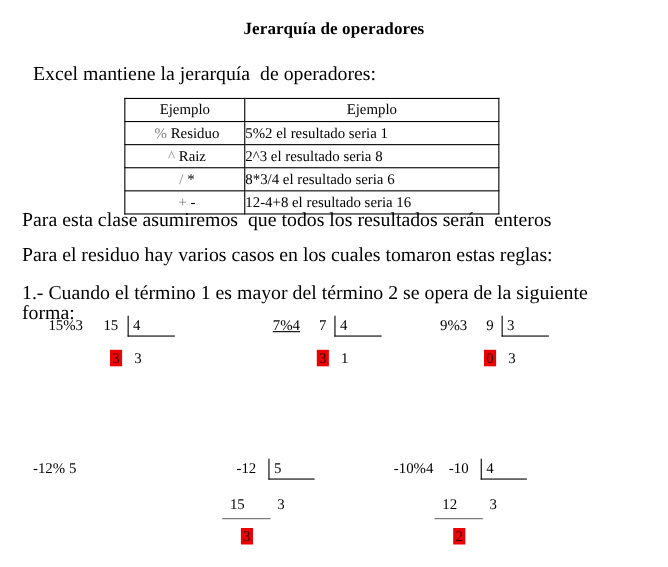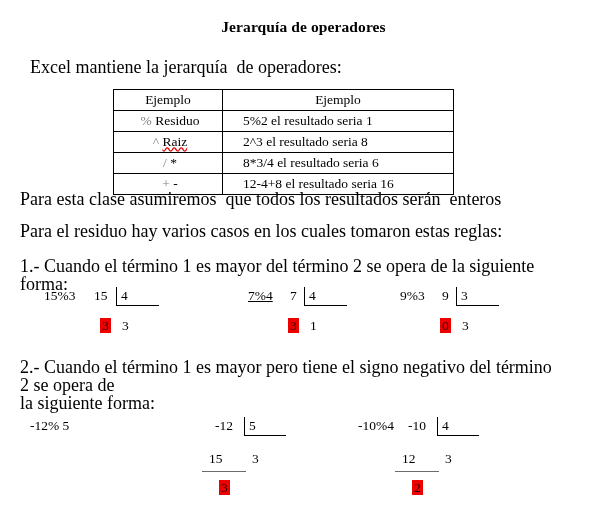--- a/index.html
+++ b/index.html
@@ -61,24 +61,23 @@
     border: 1px solid #000000;
     padding: 0px 4px 1px 4px;
     height: 19px;
     font-weight: normal;
     vertical-align: middle;
   }
   .op-table col.c-op { width: 109px; }
   .op-table col.c-ex { width: 231px; }
   .op-table .hdr { text-align: center; }
   .op-table .cell-op { text-align: center; padding-left: 8px; }
-  .op-table .cell-ex { text-align: left; padding-left: 20px; }
+  .op-table .cell-ex { text-align: left; padding-left: 0; }
   .sym-gray { color: #808080; }
   .misspell {
-    text-decoration: underline;
     text-decoration-style: wavy;
     text-decoration-color: #e00000;
     -webkit-text-decoration-line: underline;
     -webkit-text-decoration-style: wavy;
     -webkit-text-decoration-color: #e00000;
   }
 
   
   .divblock {
     position: absolute;
@@ -197,22 +196,20 @@
 
   <div class="divblock r1" style="left:400px;">
     <span class="dv-label" style="left:0px;   top:0px;text-align:center;">9%3</span>
     <span class="dv-dividend" style="left:42px;  top:0px;">9</span>
     <span class="dv-bracket" style="left:56px;  top:-1px; width:43px; height:19px;"></span>
     <span class="dv-divisor" style="left:61px;  top:0px;">3</span>
     <span class="dv-remainder" style="left:40px;  top:30px;">0</span>
     <span class="dv-quotient" style="left:62px;  top:30px;">3</span>
   </div>
 
-  <div class="para p-rule2">2.- Cuando el término 1 es mayor pero tiene el signo negativo del término 2 se opera de
-la siguiente forma:</div>
 
   <div class="divblock r2" style="left:30px;">
     <span class="dv-label" style="left:0px;   top:0px;">-12% 5</span>
     <span class="dv-dividend" style="left:185px; top:0px;">-12</span>
     <span class="dv-bracket" style="left:214px; top:-1px; width:42px; height:19px;"></span>
     <span class="dv-divisor" style="left:219px; top:0px;">5</span>
     <span class="dv-sub" style="left:179px; top:33px;">15</span>
     <span class="dv-quotient" style="left:222px; top:33px;">3</span>
     <span class="dv-rule" style="left:172px; top:53px; width:44px;"></span>
     <span class="dv-remainder" style="left:189px; top:62px;">3</span>

